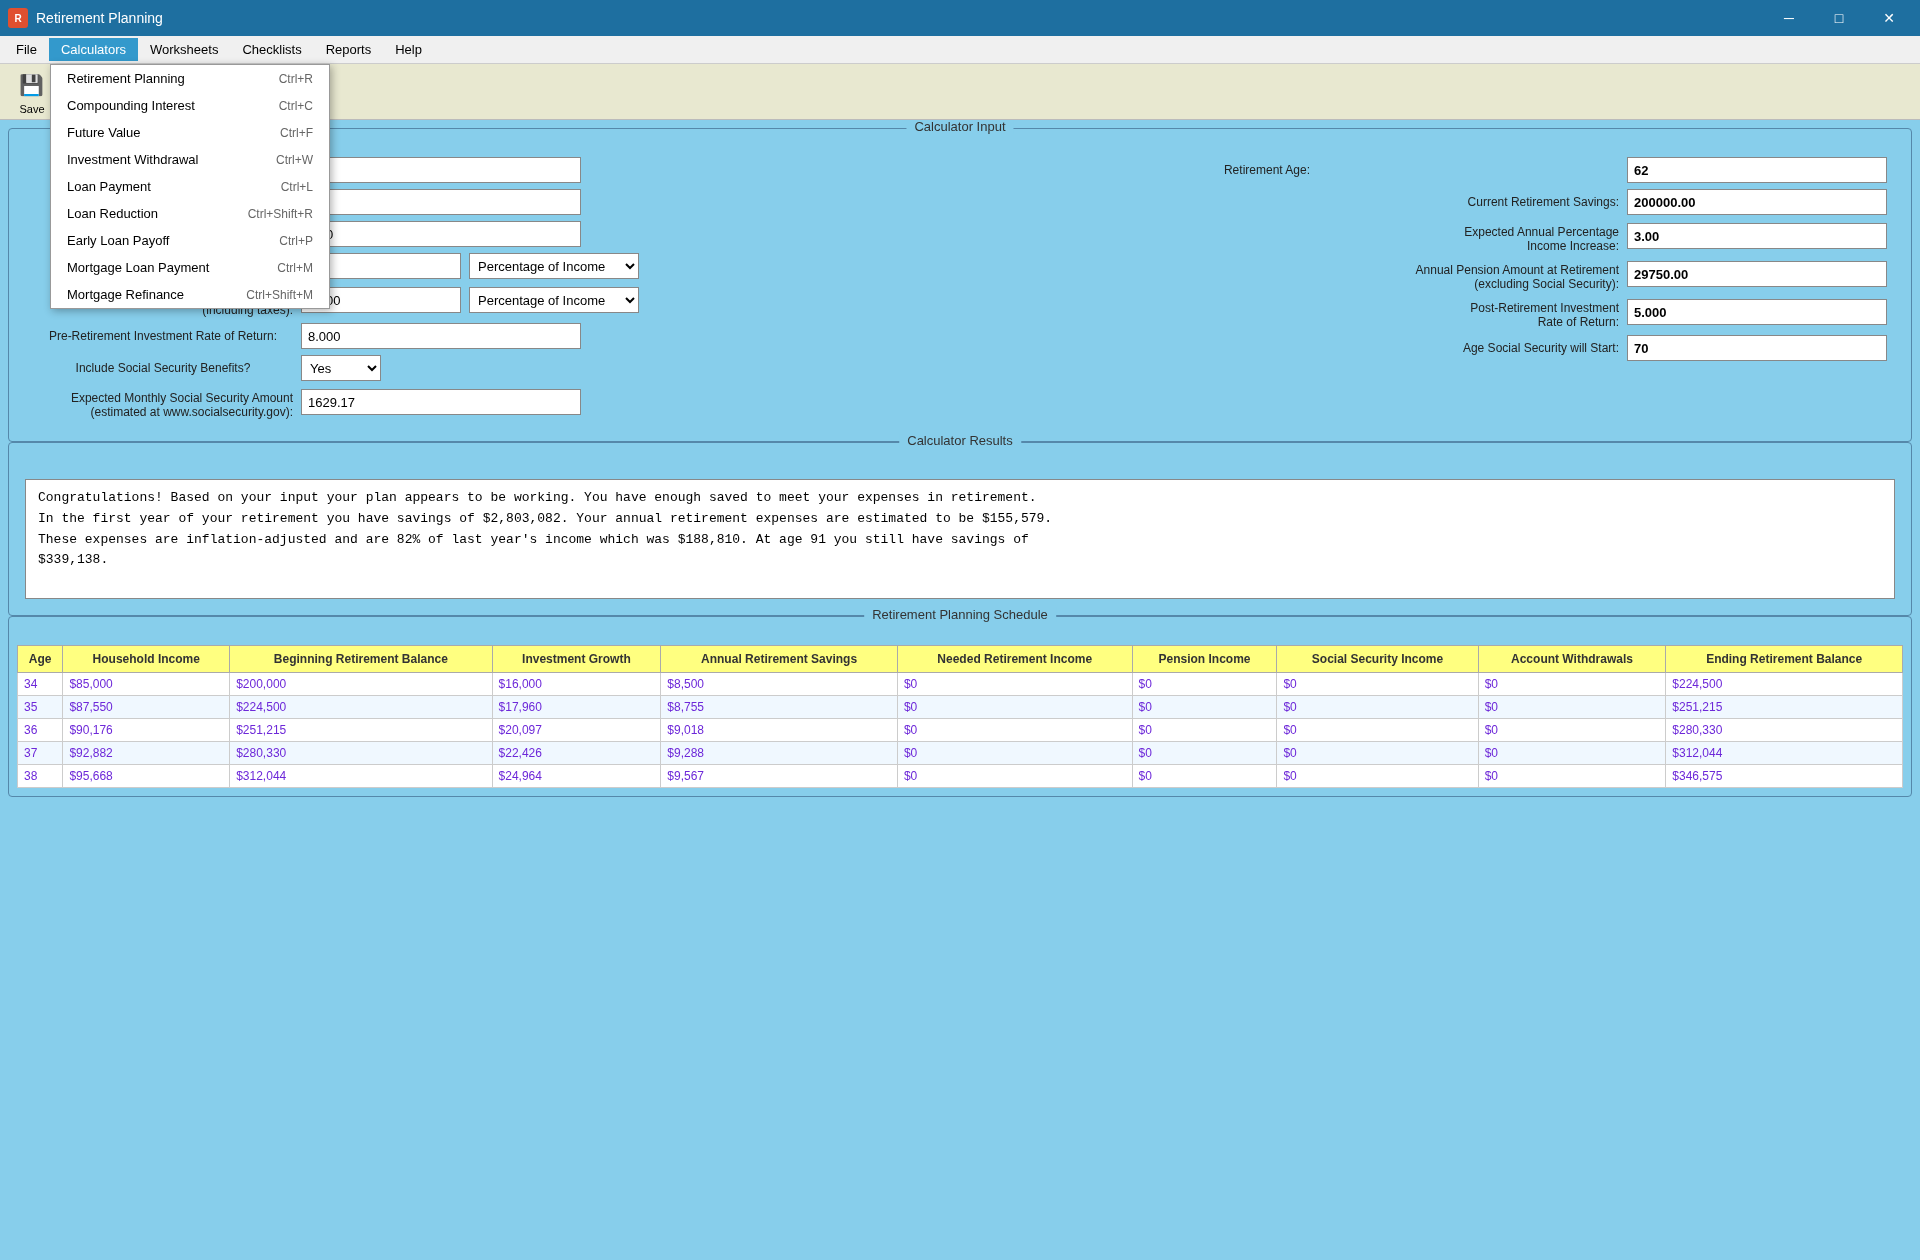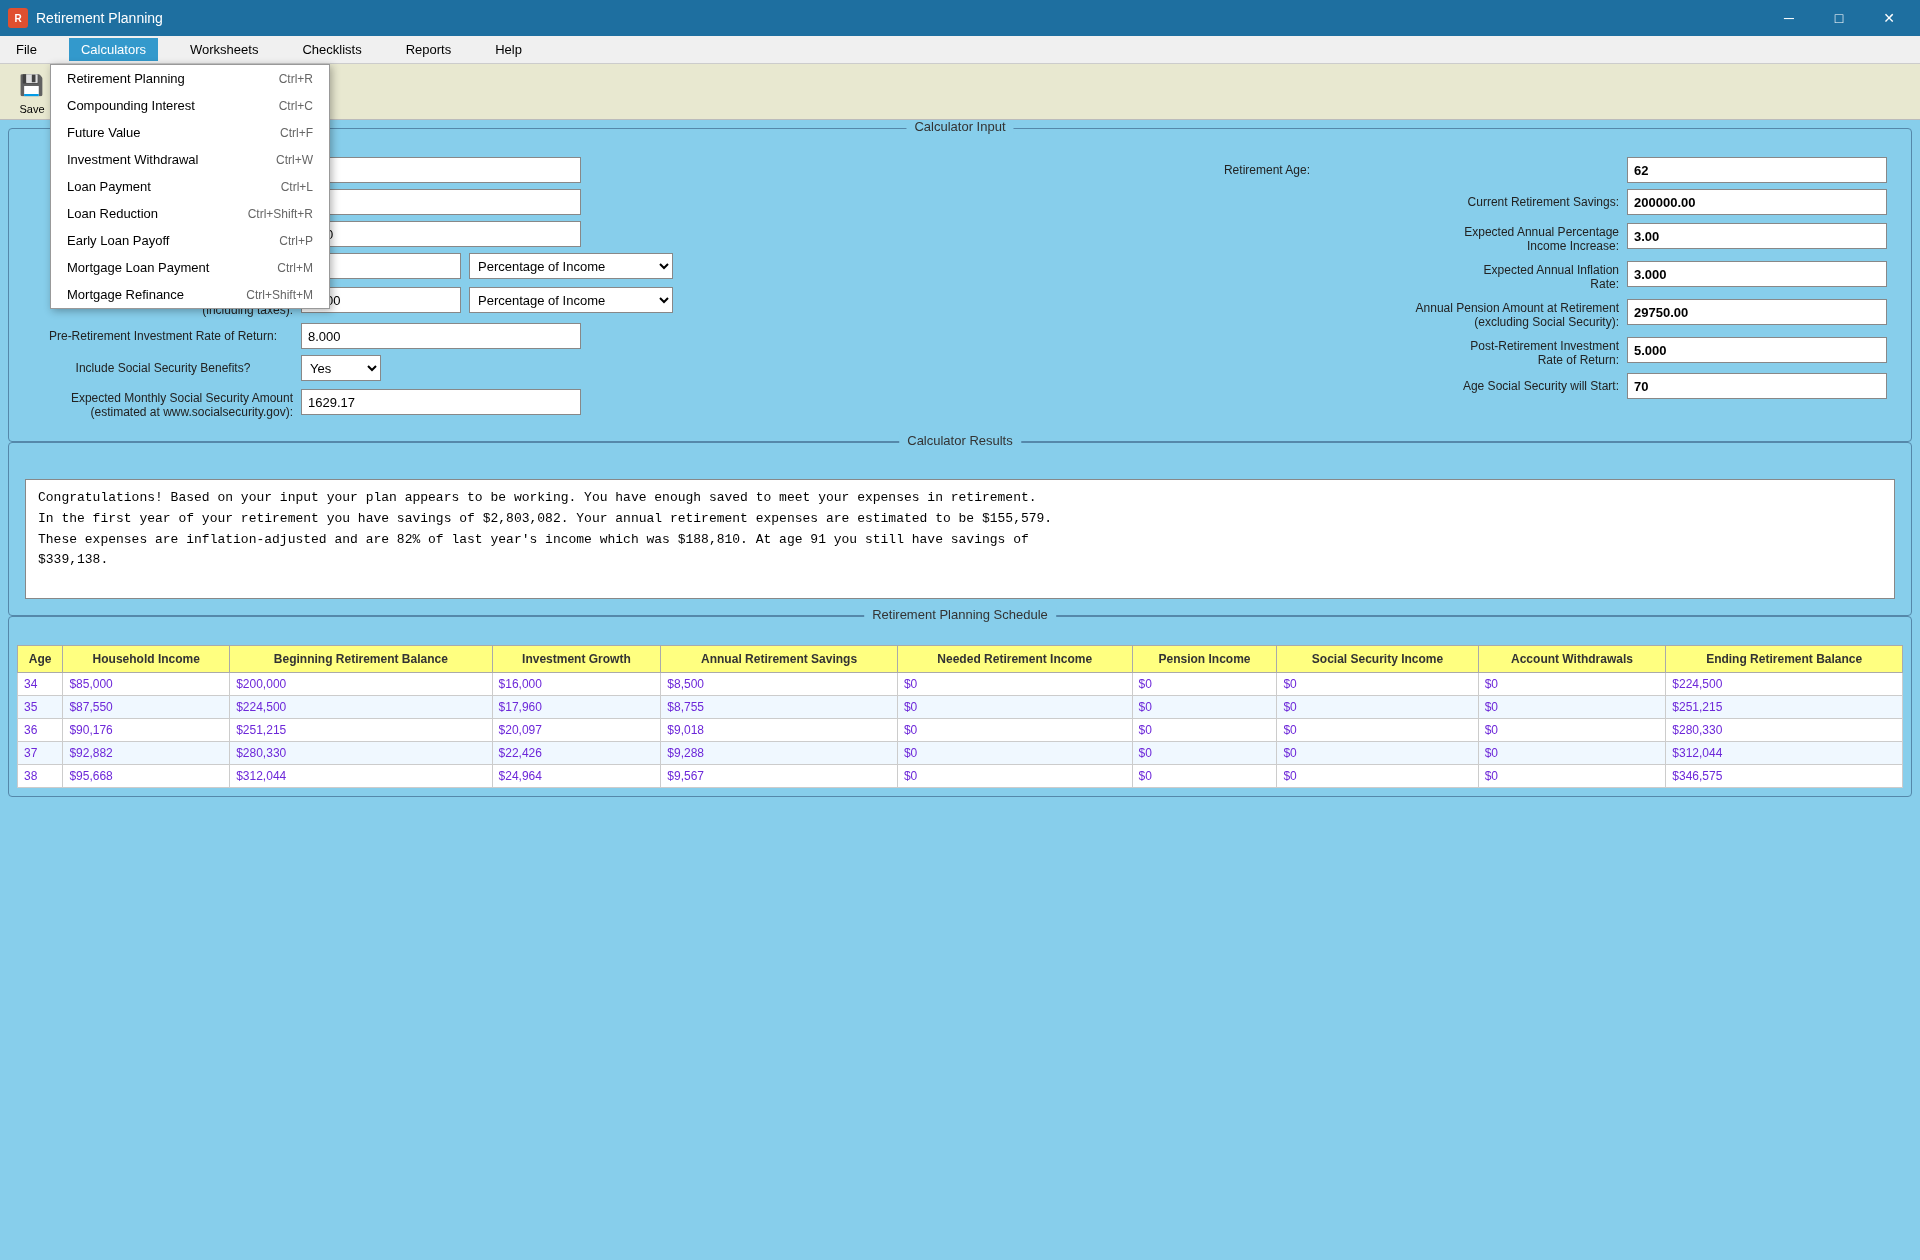--- a/index.html
+++ b/index.html
@@ -22,21 +22,20 @@
 
     
     .menu-bar {
       background: #f0f0f0;
       display: flex;
       align-items: center;
       height: 28px;
       padding: 0 4px;
       border-bottom: 1px solid #ccc;
       position: relative;
-      gap: 20px;
     }
     .menu-item {
       padding: 4px 12px;
       font-size: 13px;
       cursor: pointer;
       position: relative;
     }
     .menu-item.active { background: #3399cc; color: white; }
 
     
@@ -168,21 +167,21 @@
       height: 26px;
       width: 260px;
       font-weight: bold;
     }
     .field-select {
       border: 1px solid #888;
       background: white;
       padding: 2px 4px;
       font-size: 13px;
       height: 26px;
-      width: 204px;
+      width: 170px;
     }
     .field-select-small {
       border: 1px solid #888;
       background: white;
       padding: 2px 4px;
       font-size: 13px;
       height: 26px;
       width: 80px;
     }
 
@@ -369,24 +368,20 @@
         <div class="field-row" style="justify-content: flex-end;">
           <span class="field-label-right">Current Retirement Savings:</span>
           <input class="field-input-right" type="text" value="200000.00" style="">
         </div>
 
         <div class="field-row" style="justify-content: flex-end; align-items: flex-start;">
           <span class="field-label-right" style="text-align: right; padding-top: 4px;">Expected Annual Percentage<br>Income Increase:</span>
           <input class="field-input-right" type="text" value="3.00" style="margin-top: 2px;">
         </div>
 
-        <div class="field-row" style="justify-content: flex-end; align-items: flex-start;">
-          <span class="field-label-right" style="text-align: right; padding-top: 4px;">Expected Annual Inflation<br>Rate:</span>
-          <input class="field-input-right" type="text" value="3.000" style="margin-top: 2px;">
-        </div>
 
         <div class="field-row" style="justify-content: flex-end; align-items: flex-start;">
           <span class="field-label-right" style="padding-top: 4px;">Annual Pension Amount at Retirement<br>(excluding Social Security):</span>
           <input class="field-input-right" type="text" value="29750.00" style="margin-top: 2px;">
         </div>
 
         <div class="field-row" style="justify-content: flex-end; align-items: flex-start;">
           <span class="field-label-right" style="text-align: right; padding-top: 4px;">Post-Retirement Investment<br>Rate of Return:</span>
           <input class="field-input-right" type="text" value="5.000" style="margin-top: 2px;">
         </div>

